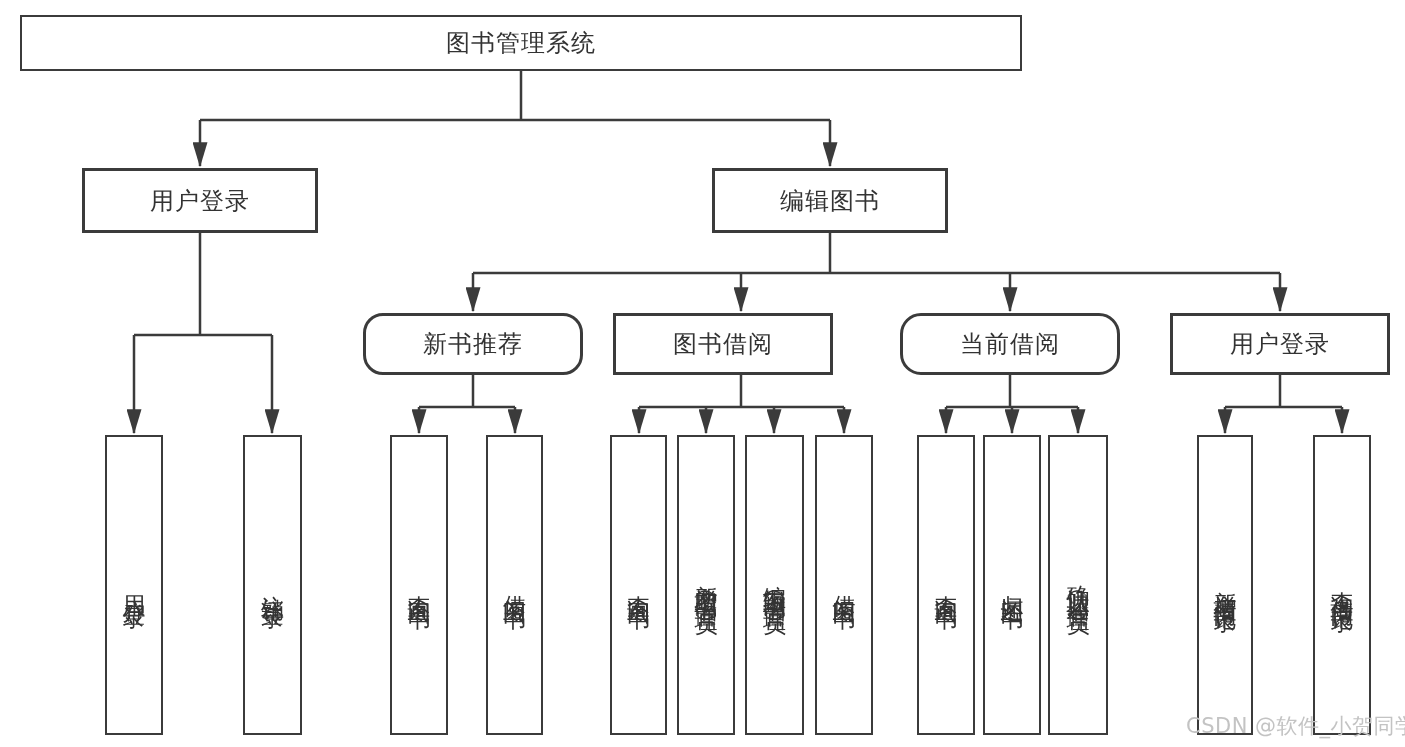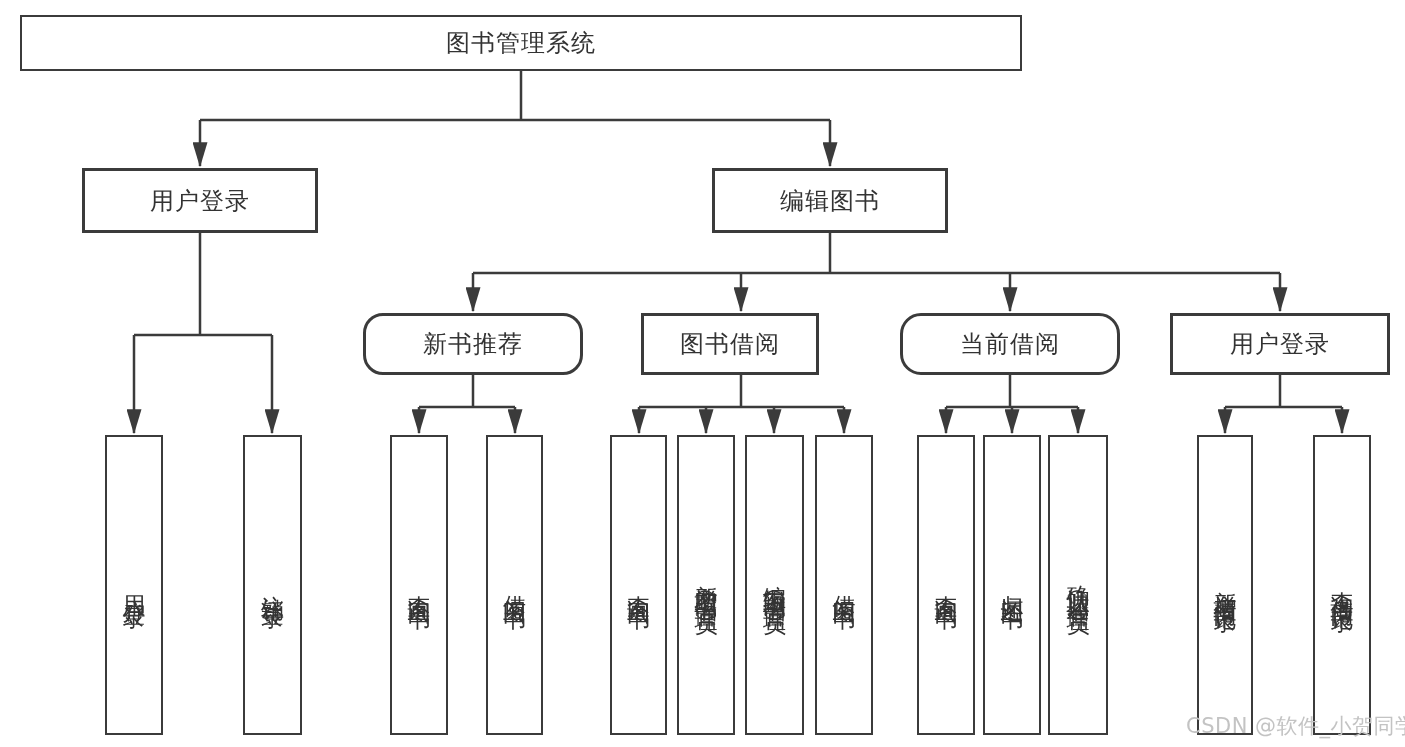--- a/index.html
+++ b/index.html
@@ -116,21 +116,21 @@
     <line class="arrow-stem" x1="1225" y1="407" x2="1225" y2="433" marker-end="url(#arrow)"></line>
     <line class="arrow-stem" x1="1342" y1="407" x2="1342" y2="433" marker-end="url(#arrow)"></line>
   </svg>
 
   <div class="node root h-label" style="left:20px; top:15px; width:1002px; height:56px;">图书管理系统</div>
 
   <div class="node h-label" style="left:82px; top:168px; width:236px; height:65px;">用户登录</div>
   <div class="node h-label" style="left:712px; top:168px; width:236px; height:65px;">编辑图书</div>
 
   <div class="node h-label" style="left:363px; top:313px; width:220px; height:62px;border-radius:20px;">新书推荐</div>
-  <div class="node h-label" style="left:641px; top:313px; width:178px; height:62px;">图书借阅</div>
+  <div class="node h-label" style="left:613px; top:313px; width:220px; height:62px;">图书借阅</div>
   <div class="node h-label" style="left:900px; top:313px; width:220px; height:62px;border-radius:21px;">当前借阅</div>
   <div class="node h-label" style="left:1170px; top:313px; width:220px; height:62px;">用户登录</div>
 
   <div class="node leaf" style="left:105px; top:435px; width:58px; height:300px;">
     <span class="v-text">用户登录</span>
   </div>
   <div class="node leaf" style="left:243px; top:435px; width:59px; height:300px;">
     <span class="v-text">注销登录</span>
   </div>
 

